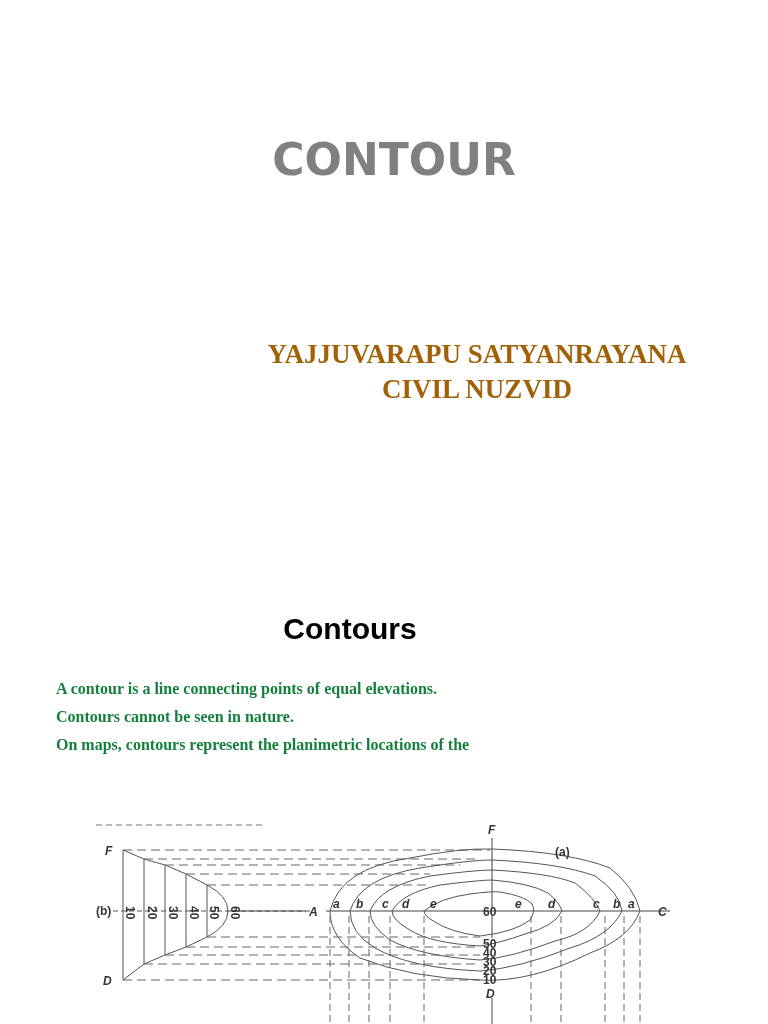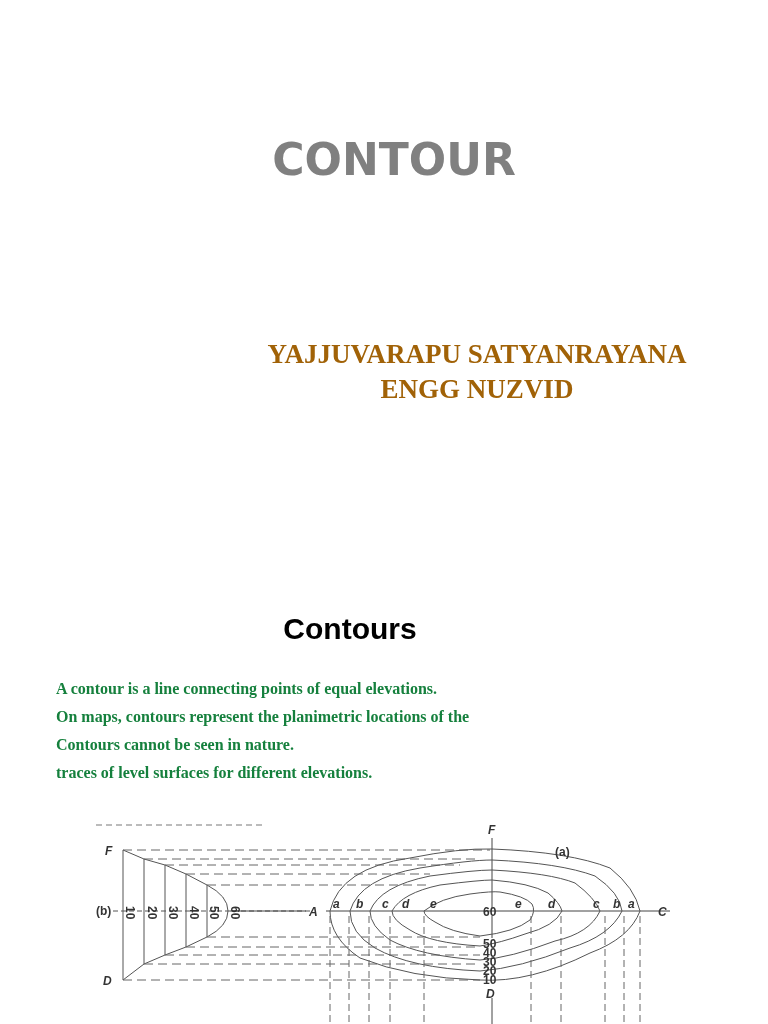--- a/index.html
+++ b/index.html
@@ -34,31 +34,30 @@
     }
     .fig-num { font-family: "Liberation Sans", sans-serif; font-size: 12px; fill: #333; }
   </style>
 </head>
 <body>
 
 <div class="slide slide1">
   <div class="title">CONTOUR</div>
   <div class="subtitle">
     <div>YAJJUVARAPU SATYANRAYANA</div>
-    <div>ENGG NUZVID</div>
+    <div>CIVIL NUZVID</div>
   </div>
 </div>
 
 <div class="slide slide2">
   <div class="heading">Contours</div>
   <div class="body-text">
     <div>A contour is a line connecting points of equal elevations.</div>
+    <div>Contours cannot be seen in nature.</div>
     <div>On maps, contours represent the planimetric locations of the</div>
-    <div>Contours cannot be seen in nature.</div>
-    <div>traces of level surfaces for different elevations.</div>
   </div>
 
   <div class="figure">
     <svg width="768" height="216" viewBox="0 0 768 216">
 
       <line x1="86" y1="17" x2="252" y2="17" stroke="#bbb" stroke-width="2" stroke-dasharray="6 4"></line>
 
       <g stroke="#555" stroke-width="1" fill="none">
         <line x1="113" y1="42" x2="113" y2="172"></line>
         <path d="M113 42 L134 51 L155 57 L176 66 L197 77 Q218 88 218 103 Q218 118 197 129 L176 139 L155 147 L134 156 L113 172"></path>

